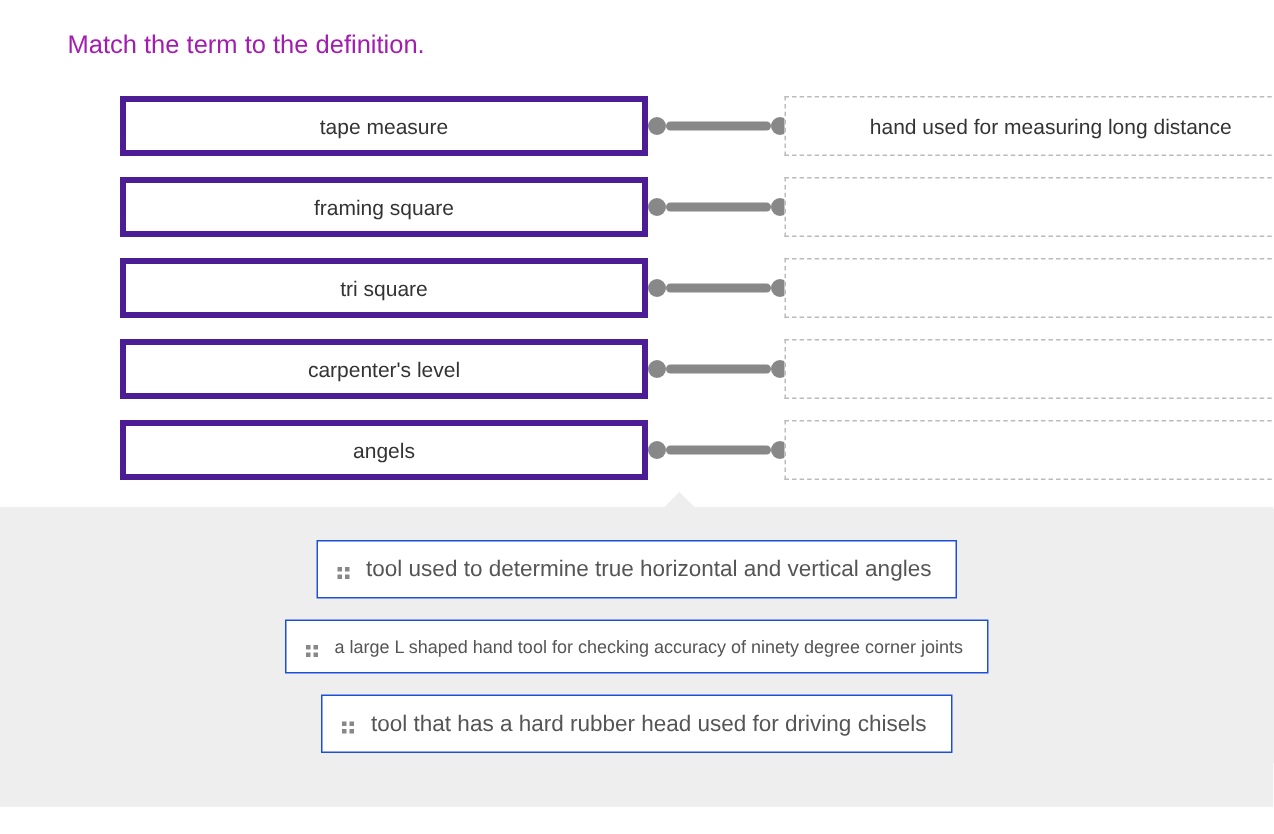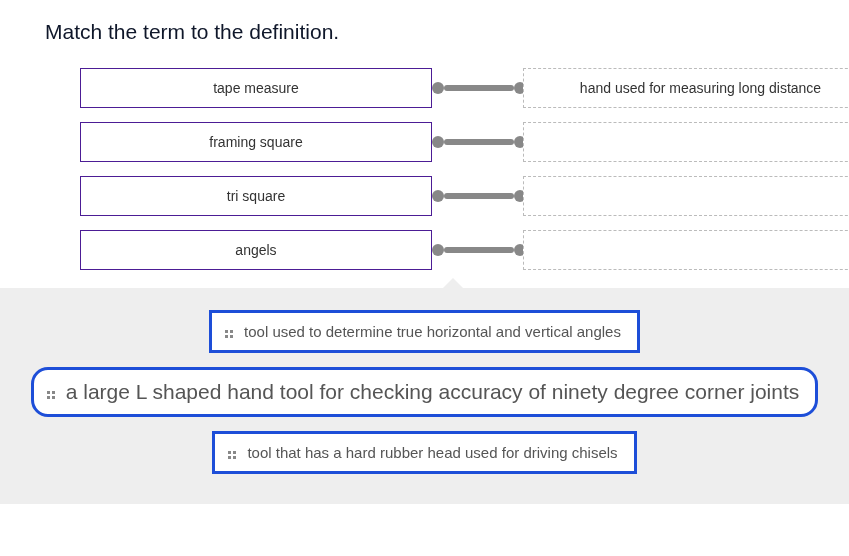--- a/index.html
+++ b/index.html
@@ -8,40 +8,40 @@
     padding: 0;
     font-family: "Helvetica Neue", Helvetica, Arial, sans-serif;
     background: #fff;
     color: #333;
     width: 849px;
   }
   .wrap {
     padding: 20px 0 0 45px;
   }
   .title {
-    font-size: 21px;
-    color: #0f172a;
+    font-size: 17px;
+    color: #a21caf;
     margin: 0 0 24px 0;
     font-weight: 400;
   }
   .match-area {
     position: relative;
   }
   .row {
     position: relative;
     height: 40px;
     margin-bottom: 14px;
   }
   .term-box {
     position: absolute;
     left: 35px;
     top: 0;
     width: 352px;
     height: 40px;
-    border: 1px solid #4c1d95;
+    border: 4px solid #4c1d95;
     background: #fff;
     display: flex;
     align-items: center;
     justify-content: center;
     font-size: 14px;
     color: #333;
   }
   .connector {
     position: absolute;
     left: 387px;
@@ -98,29 +98,29 @@
     min-height: 200px;
     display: flex;
     flex-direction: column;
     align-items: center;
     gap: 14px;
     margin-left: -45px;
     width: 849px;
   }
   .chip {
     background: #fff;
-    border: 3px solid #1d4ed8;
+    border: 1px solid #1d4ed8;
     padding: 10px 16px 10px 12px;
     display: inline-flex;
     align-items: center;
     gap: 8px;
     font-size: 15px;
     color: #555;
   }
-  .chip.lg { font-size: 21px; border-radius: 17px; }
+  .chip.lg { font-size: 12px; }
   .grip {
     display: inline-block;
     width: 12px;
     line-height: 0;
     color: #888;
     font-size: 11px;
     letter-spacing: 1px;
   }
   .grip::before {
     content: "";
@@ -174,20 +174,33 @@
       <div class="connector">
           <span class="dot"></span>
           <span class="bar"></span>
           <span class="dot"></span>
         </div>
       <div class="drop empty">
           <span></span>
         </div>
     </div>
 
+    <div class="row">
+      <div class="term-box">
+          <span>carpenter's level</span>
+        </div>
+      <div class="connector">
+          <span class="dot"></span>
+          <span class="bar"></span>
+          <span class="dot"></span>
+        </div>
+      <div class="drop empty">
+          <span></span>
+        </div>
+    </div>
 
     <div class="row">
       <div class="term-box">
           <span>angels</span>
         </div>
       <div class="connector">
           <span class="dot"></span>
           <span class="bar"></span>
           <span class="dot"></span>
         </div>

